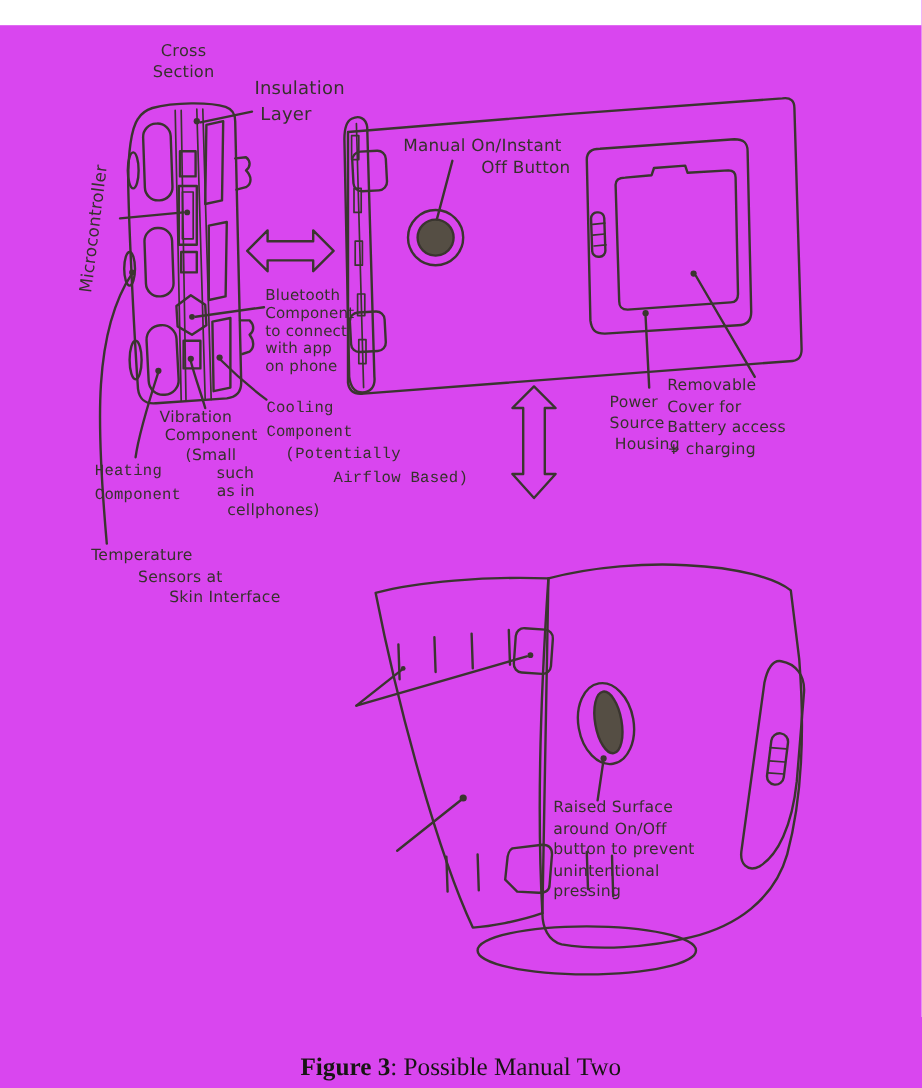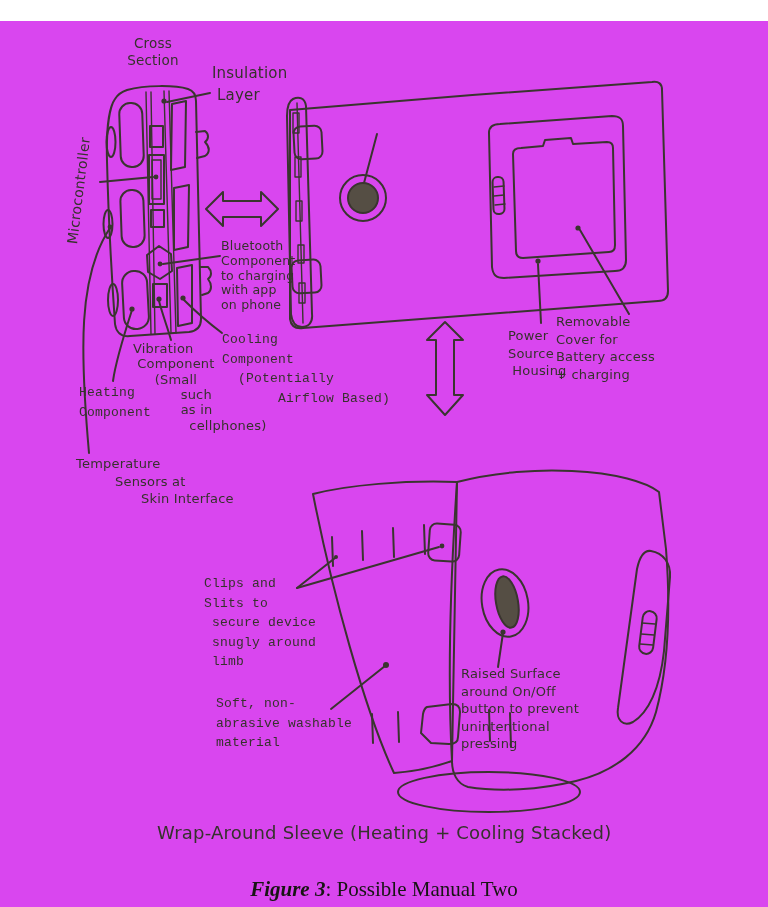--- a/index.html
+++ b/index.html
@@ -38,21 +38,21 @@
     font-size:14px;
   }
   .sleeve-note{font-size:18px;letter-spacing:.2px;}
   .fig-caption{
     position:absolute;left:0;top:856px;width:768px;
     text-align:center;
     font-family:"Liberation Serif",serif;
     font-size:21px;color:#171513;
     white-space:normal;
   }
-  .fig-caption .fig-num{font-weight:bold;font-style:italic;}
+  .fig-caption .fig-num{font-weight:bold;}
 </style>
 </head>
 <body>
 
 <div class="canvas">
 
   <svg class="sketch" width="768" height="907" viewBox="0 0 768 907">
 
     <g>
 
@@ -199,24 +199,26 @@
 
   <div class="label lbl-center" style="left:121px;top:14px;width:64px;font-size:13.5px;">Cross
 Section</div>
 
 
   <div class="label" style="left:212px;top:42px;font-size:15px;line-height:1.45;">Insulation
  Layer</div>
 
   <div class="label micro-label" style="left:64px;top:222px;">Microcontroller</div>
 
+  <div class="label" style="left:336px;top:92px;font-size:14px;line-height:1.3;">Manual On/Instant
+              Off Button</div>
 
   <div class="label lh-tight" style="left:221px;top:218px;font-size:12.5px;">Bluetooth
 Component
-to charging
+to connect
 with app
 on phone</div>
 
   <div class="label lh-tight" style="left:133px;top:320px;font-size:13px;">Vibration
  Component
      (Small
            such
            as in
              cellphones)</div>
 
@@ -235,33 +237,24 @@
   <div class="label lh-mid" style="left:508px;top:306px;">Power
 Source
  Housing</div>
 
   <div class="label lh-mid" style="left:556px;top:292px;">Removable
 Cover for
 Battery access
 + charging</div>
 
 
-  <div class="label lh-tall" style="left:204px;top:553px;">Clips and
-Slits to
- secure device
- snugly around
- limb</div>
-
-  <div class="label lh-tall" style="left:216px;top:673px;">Soft, non-
-abrasive washable
-material</div>
+
 
   <div class="label lh-mid" style="left:461px;top:644px;">Raised Surface
 around On/Off
 button to prevent
 unintentional
 pressing</div>
 
-  <div class="label sleeve-note" style="left:157px;top:801px;">Wrap-Around Sleeve (Heating + Cooling Stacked)</div>
 
   <div class="fig-caption"><span class="fig-num">Figure 3</span><span>: Possible Manual Two</span></div>
 
 </div>
 
 </body></html>

